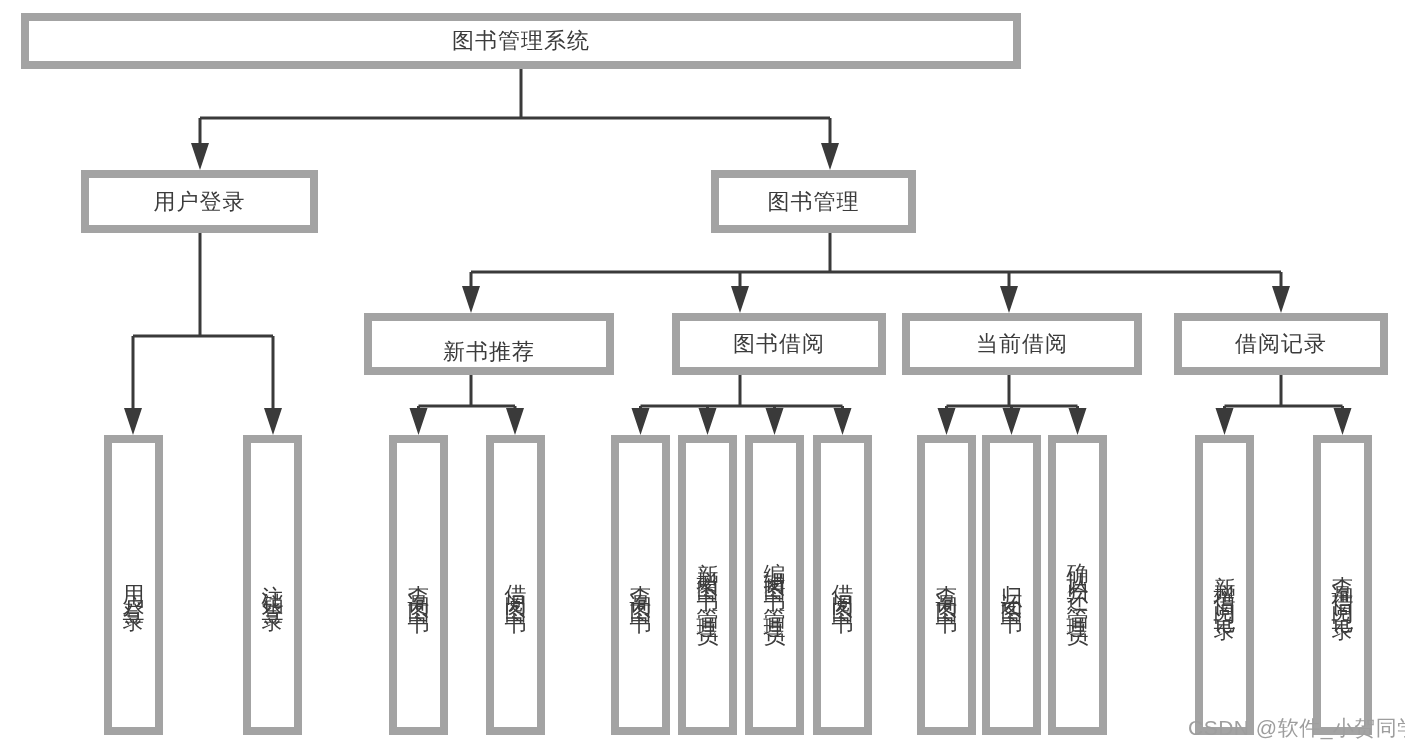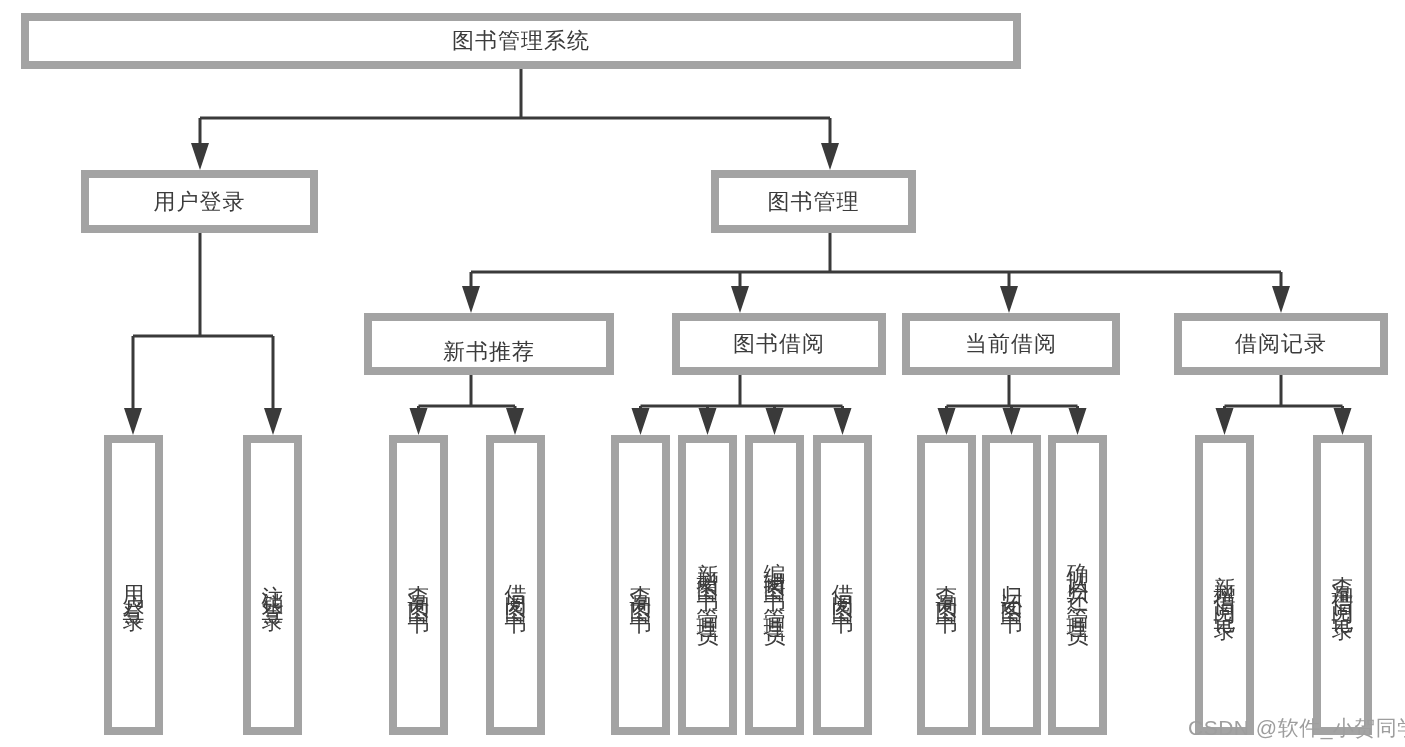--- a/index.html
+++ b/index.html
@@ -40,21 +40,21 @@
     font-size: 22px;
   }
   
   #box-root        { left: 21px;   top: 13px;  width: 1000px; height: 56px; }
   
   #box-user-login  { left: 81px;   top: 170px; width: 237px;  height: 63px; }
   #box-book-mgmt   { left: 711px;  top: 170px; width: 205px;  height: 63px; }
   
   #box-new-rec     { left: 364px;  top: 313px; width: 250px;  height: 62px; align-items: flex-end; }
   #box-book-borrow { left: 633px;  top: 313px; width: 214px;  height: 62px; margin-left: 39px; }
-  #box-cur-borrow  { left: 902px;  top: 313px; width: 218px;  height: 62px; }
+  #box-cur-borrow  { left: 902px;  top: 313px; width: 240px;  height: 62px; }
   #box-borrow-rec  { left: 1174px; top: 313px; width: 214px;  height: 62px; }
   
   .leaf { top: 435px; width: 59px; height: 300px; }
   #leaf-user-login     { left: 104px;  }
   #leaf-logout         { left: 243px;  }
   #leaf-rec-query      { left: 389px;  }
   #leaf-rec-borrow     { left: 486px;  }
   #leaf-bb-query       { left: 611px;  }
   #leaf-bb-add         { left: 678px;  }
   #leaf-bb-edit        { left: 745px;  }

